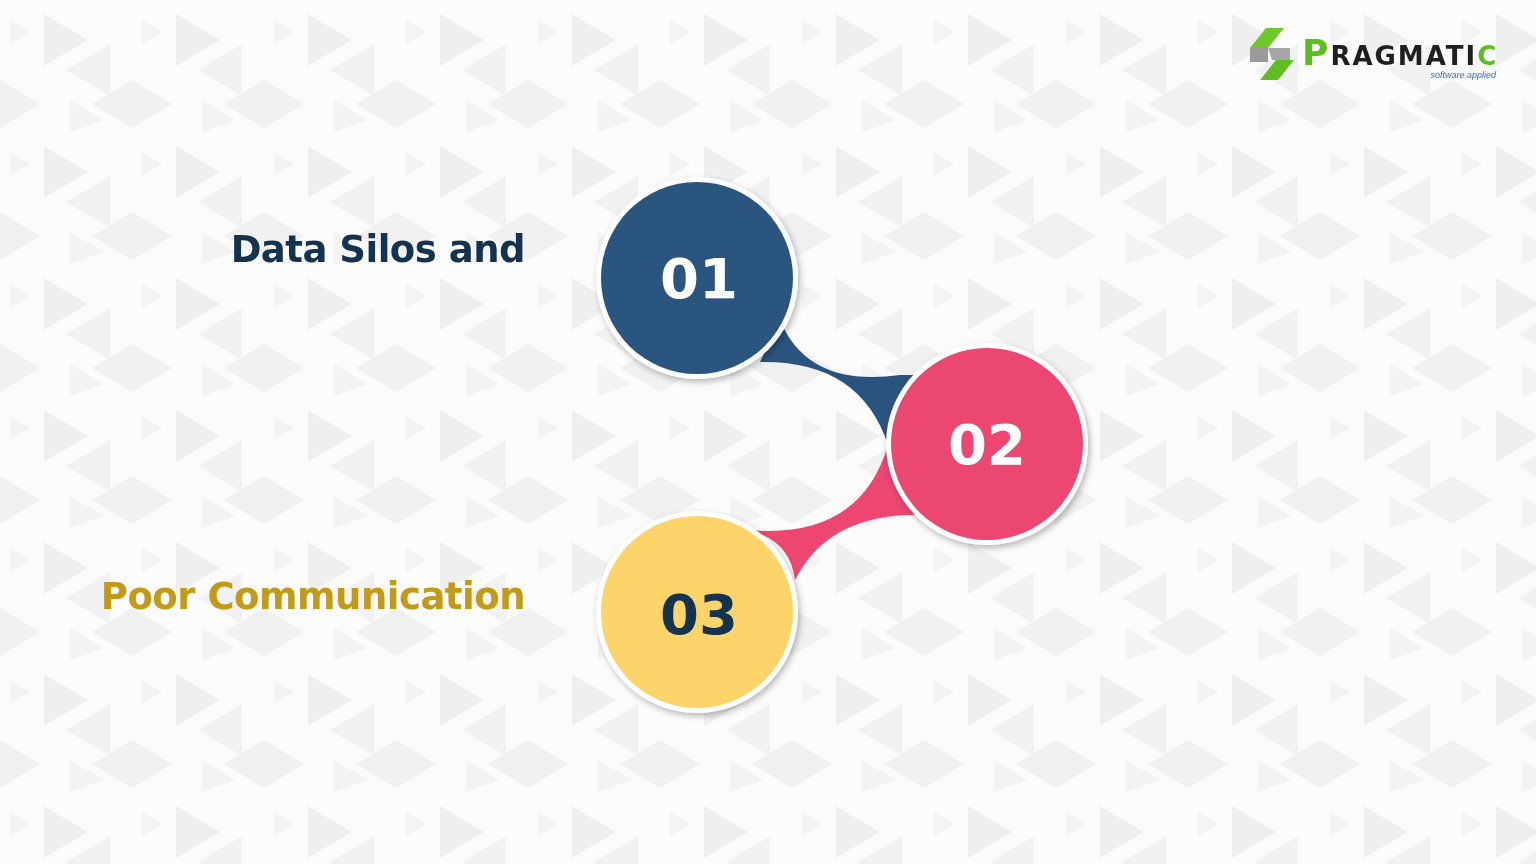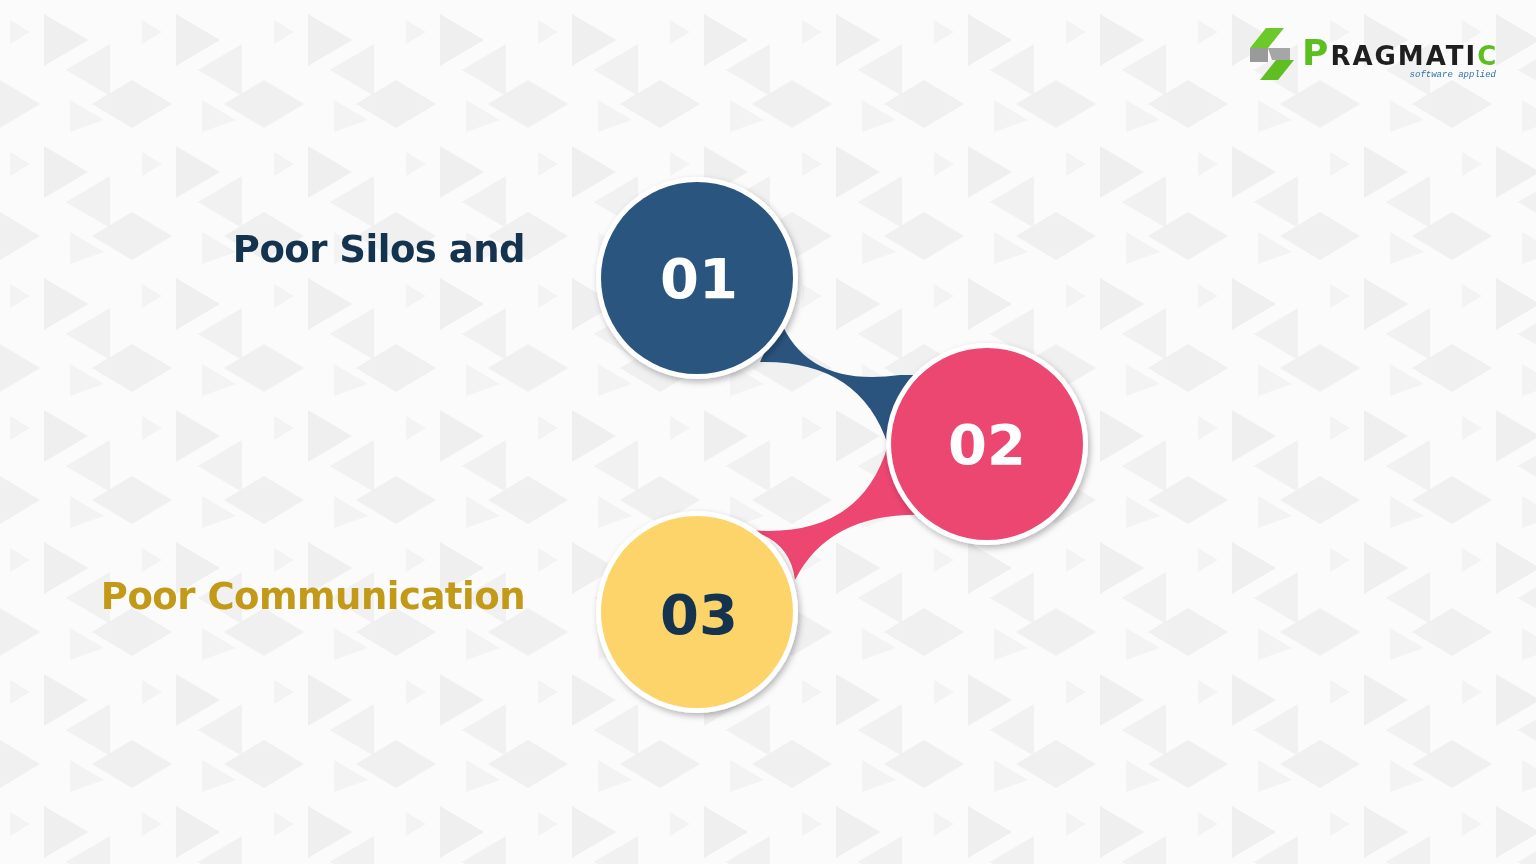--- a/index.html
+++ b/index.html
@@ -20,21 +20,21 @@
   .logo { position: absolute; left: 1244px; top: 24px; width: 260px; height: 62px; }
   .logo-word {
     position: absolute; left: 58px; top: 8px;
     font-family: "DejaVu Sans", sans-serif; font-weight: bold; font-size: 26px;
     letter-spacing: 2px; color: #1f1f1f; 
   }
   .logo-word .first { color: #5cbf1f; font-size: 36px; }
   .logo-word .last { color: #5cbf1f; }
   .logo-tag {
     position: absolute; right: 8px; top: 46px; font-size: 9px; color: #2e6fb0;
-    font-style: italic; font-family: Liberation Mono, monospace;
+    font-style: italic; font-family: Liberation Sans, sans-serif;
   }
   .num {
     font-family: "DejaVu Sans", sans-serif; font-weight: bold; font-size: 56px;
   }
 </style>
 </head>
 <body>
 
 <svg class="bg" viewBox="0 0 1536 864" xmlns="http://www.w3.org/2000/svg">
   <defs>
@@ -96,21 +96,21 @@
   <text x="987" y="464" text-anchor="middle" class="num" fill="#ffffff">02</text>
 
   <g filter="url(#sh)">
     <circle cx="697" cy="612" r="101" fill="#ffffff"></circle>
     <circle cx="697" cy="612" r="96" fill="#fdd46b"></circle>
   </g>
   <text x="699" y="634" text-anchor="middle" class="num" fill="#14334f">03</text>
 </svg>
 
 <div class="label right-align" style="right:1011px; top:221px; color:#14334f;">
-  <span class="line">Poor Silos and</span>
+  <span class="line">Data Silos and</span>
 </div>
 
 <div class="label left-align" style="left:1144px; top:386px; color:#e8466f;">
 </div>
 
 <div class="label right-align" style="right:1011px; top:568px; color:#c39a18;">
   <span class="line">Poor Communication</span>
 </div>
 
 </body></html>

